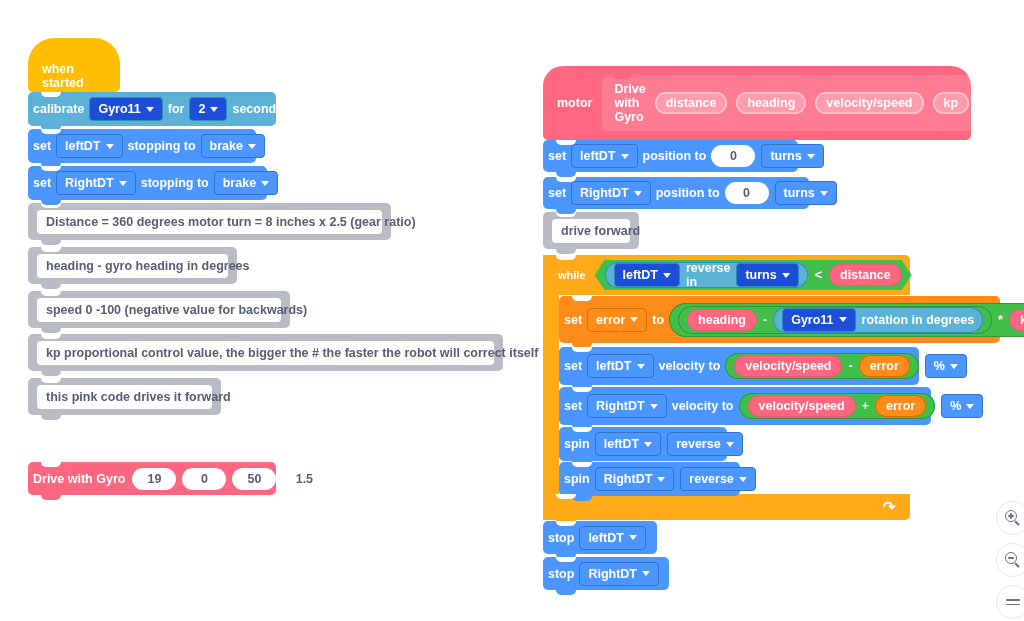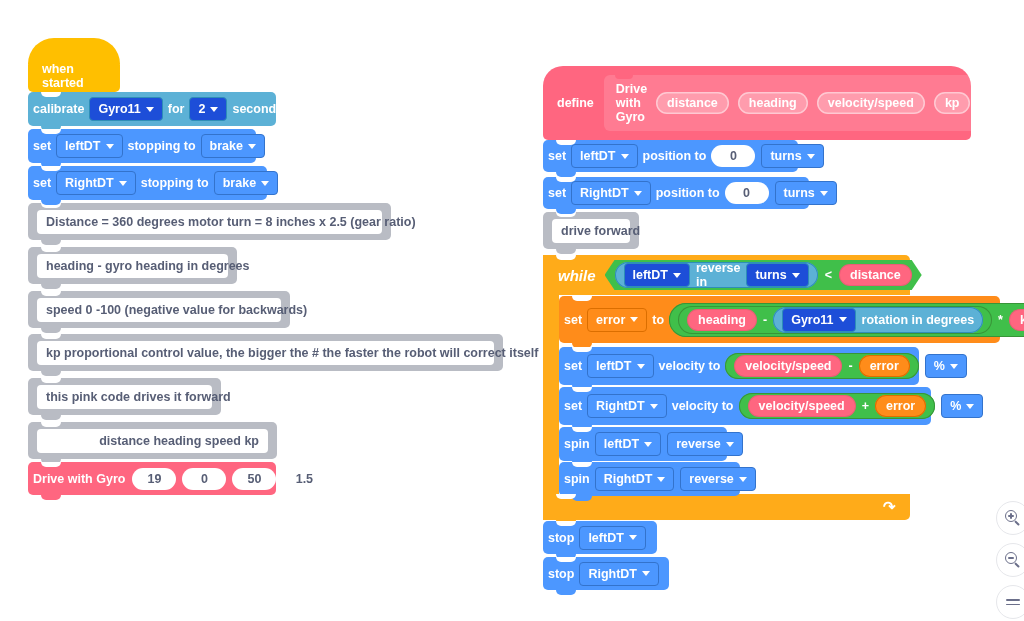--- a/index.html
+++ b/index.html
@@ -313,34 +313,31 @@
   </div>
 
   <div class="cmt" style="left:28px;top:334px;width:475px;height:37px;">
     <div class="body">kp proportional control value, the bigger the # the faster the robot will correct itself</div>
   </div>
 
   <div class="cmt" style="left:28px;top:378px;width:193px;height:37px;">
     <div class="body">this pink code drives it forward</div>
   </div>
 
-  <div class="cmt" style="left:28px;top:422px;width:249px;height:37px;">
-    <div class="body" style="text-align:right;">distance  heading  speed  kp</div>
-  </div>
 
   <div class="blk c-custom notch bump" style="left:28px;top:462px;width:248px;height:33px;">
     <span class="lbl">Drive with Gyro</span>
     <span class="numfield" style="margin-left:2px;">19</span>
     <span class="numfield" style="margin-left:6px;">0</span>
     <span class="numfield" style="margin-left:6px;">50</span>
     <span class="numfield" style="margin-left:6px;">1.5</span>
   </div>
 
   <div class="define" style="left:543px;top:66px;width:428px;height:74px;">
-    <span class="kw">define</span>
+    <span class="kw">motor</span>
     <span class="proto">
       <span class="nm">Drive with Gyro</span>
       <span class="pill ghost">distance</span>
       <span class="pill ghost">heading</span>
       <span class="pill ghost">velocity/speed</span>
       <span class="pill ghost">kp</span>
     </span>
   </div>
 
   <div class="blk c-motion notch bump" style="left:543px;top:140px;width:255px;height:32px;">
@@ -371,21 +368,21 @@
     </span>
   </div>
 
   <div class="cmt" style="left:543px;top:212px;width:96px;height:37px;">
     <div class="body">drive forward</div>
   </div>
 
   <div class="cblock" style="left:543px;top:255px;width:367px;height:265px;">
     <div class="arm" style="height:265px;"></div>
     <div class="top" style="height:40px;width:367px;">
-      <span class="lbl" style="color:#fff;font-weight:bold;font-size:15px;font-style:italic;">while</span>
+      <span class="lbl" style="color:#fff;font-weight:bold;font-size:11px;">while</span>
       <span class="hex" style="margin-left:4px;">
         <span class="rep sense">
           <span class="drop on-sense">
             <span>leftDT</span>
             <i class="caret"></i>
           </span>
           <span>reverse in</span>
           <span class="drop on-sense">
             <span>turns</span>
             <i class="caret"></i>

